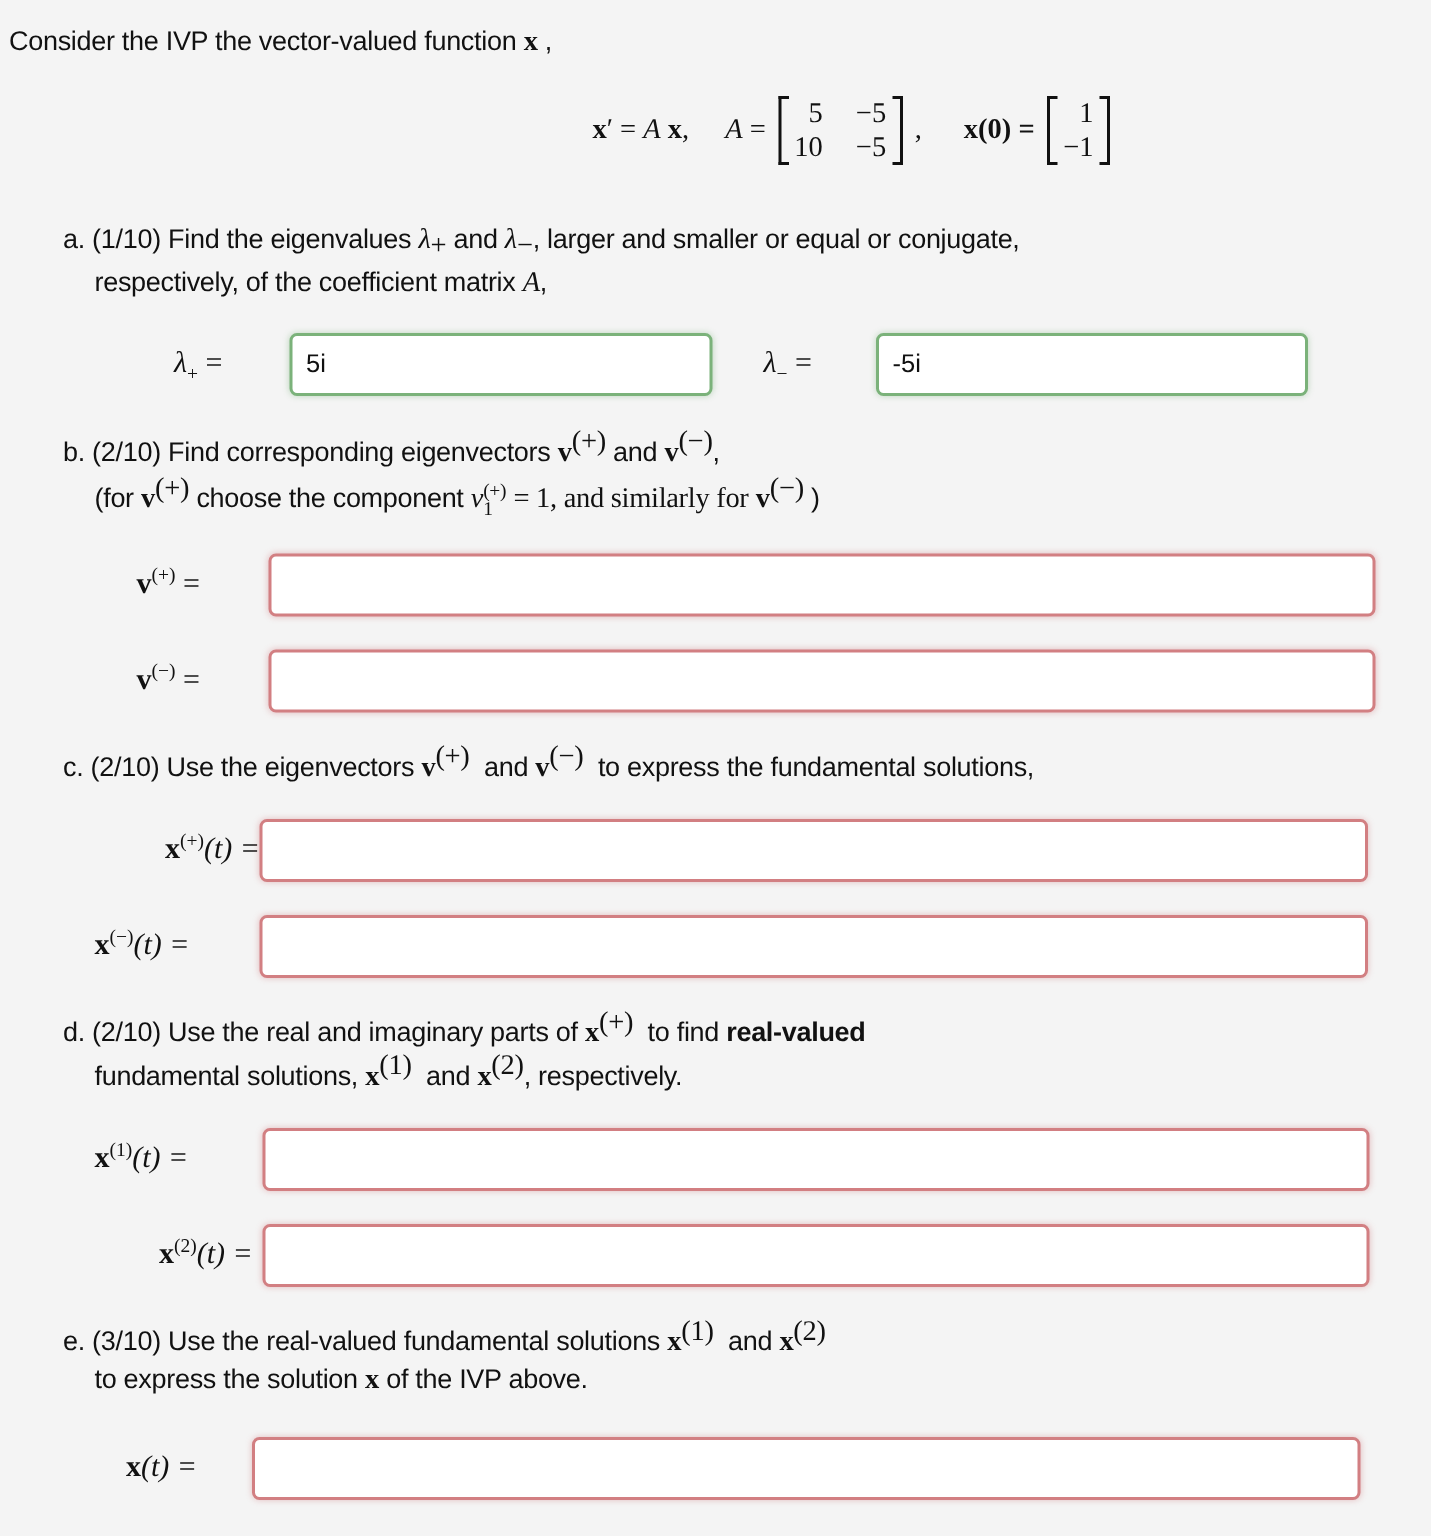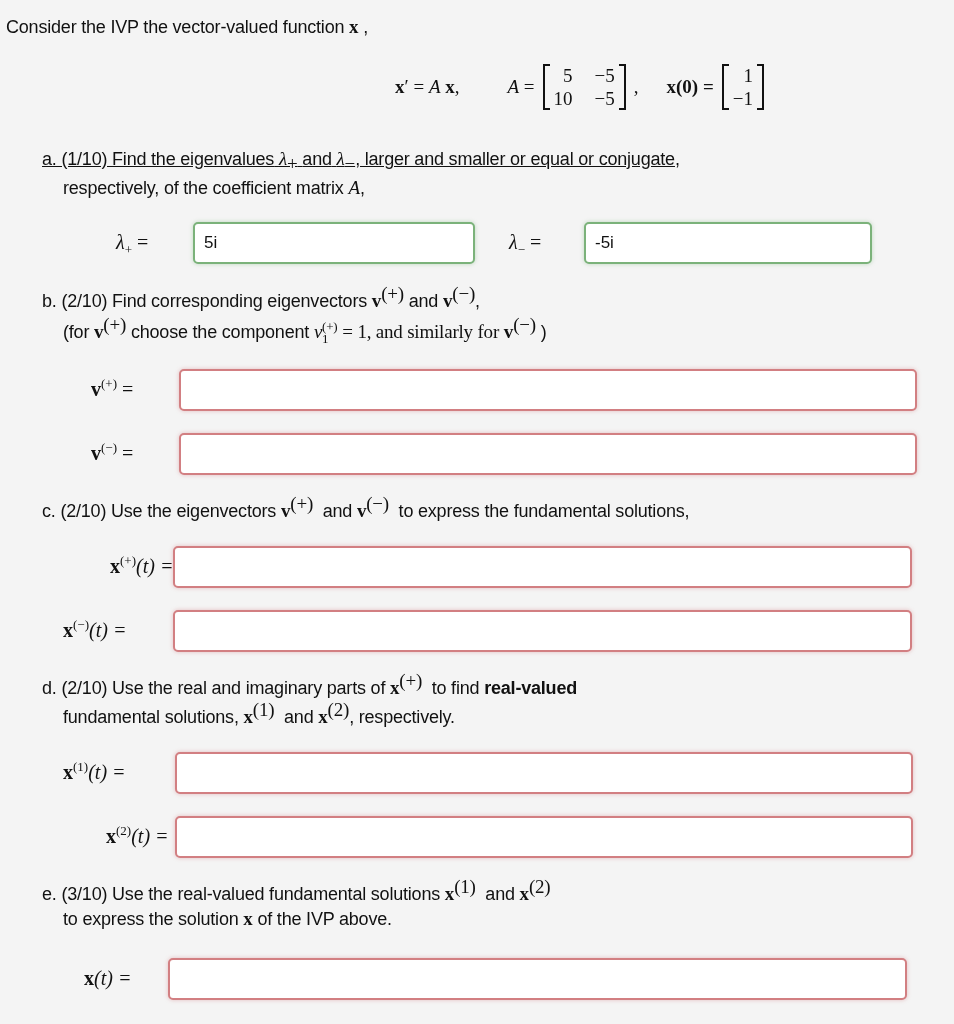--- a/index.html
+++ b/index.html
@@ -34,21 +34,21 @@
 </head>
 <body>
 
 <div class="abs text" style="left:6px; top:16px;">
   <span>Consider the IVP the vector-valued function</span>
   <span class="math bold">x</span>
   <span>,</span>
 </div>
 
 <div class="abs math" style="left:395px; top:62px; height:50px; display:flex; align-items:center; gap:0;">
-  <span style="margin-right:48px;"><b>x</b>′ = <i>A</i> <b>x</b>,</span>
+  <span style="margin-right:24px;"><b>x</b>′ = <i>A</i> <b>x</b>,</span>
   <span style="margin-right:8px;"><i>A</i> =</span>
   <span class="mat">
     <span class="bracket l"></span>
     <span class="mgrid" style="grid-template-columns:auto auto;">
       <span>5</span>
       <span>−5</span>
       <span>10</span>
       <span>−5</span>
     </span>
     <span class="bracket r"></span>
@@ -58,21 +58,21 @@
   <span class="mat">
     <span class="bracket l"></span>
     <span class="mgrid" style="grid-template-columns:auto;">
       <span>1</span>
       <span>−1</span>
     </span>
     <span class="bracket r"></span>
   </span>
 </div>
 
-<div class="abs text" style="left:42px; top:148px;text-decoration:underline;">
+<div class="abs text" style="left:42px; top:148px;">
   <span>a. (1/10) Find the eigenvalues</span>
   <span class="math it">λ</span><sub class="math">+</sub>
   <span>and</span>
   <span class="math it">λ</span><sub class="math">−</sub><span>, larger and smaller or equal or conjugate,</span>
 </div>
 <div class="abs text" style="left:63px; top:177px;">
   <span>respectively, of the coefficient matrix</span>
   <span class="math it">A</span><span>,</span>
 </div>
 

